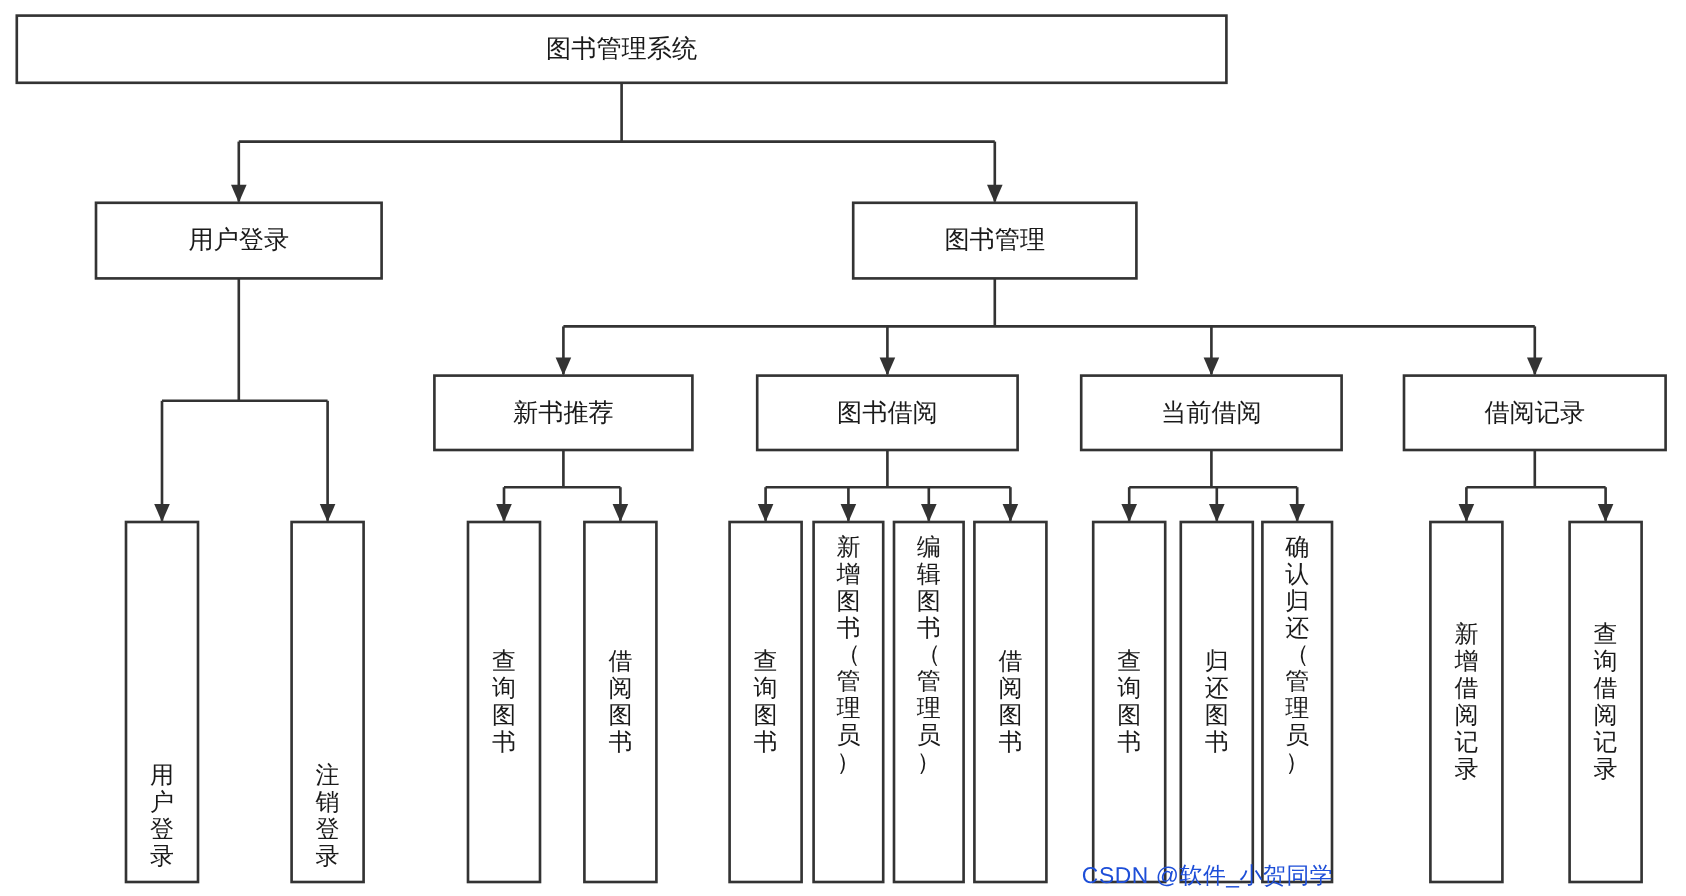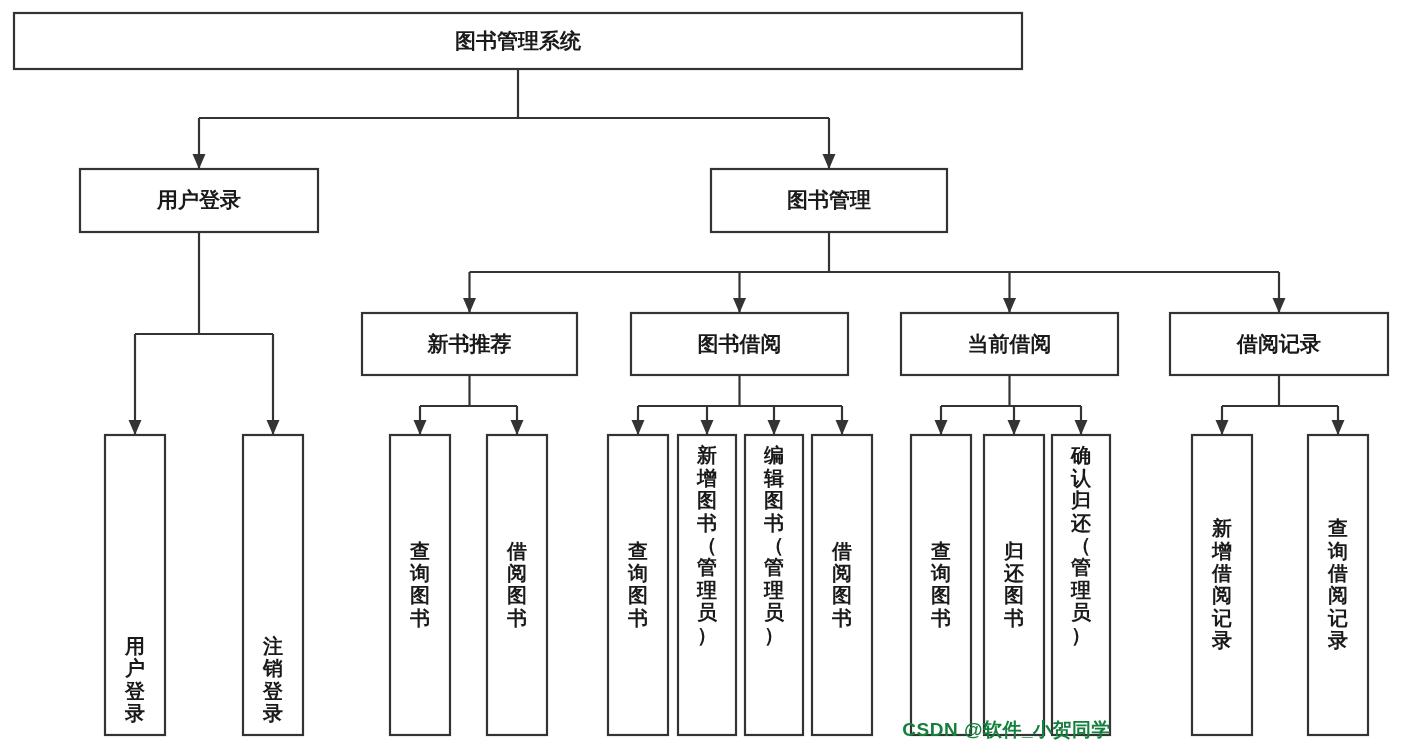--- a/index.html
+++ b/index.html
@@ -12,21 +12,20 @@
     height: 747px;
     font-family: "Liberation Sans", "DejaVu Sans", sans-serif;
     overflow: hidden;
     position: relative;
   }
   #diagram-root {
     position: relative;
     width: 1119px;
     height: 747px;
     background: #ffffff;
-    font-weight: bold;
   }
   svg.diagram-canvas {
     position: absolute;
     left: 0;
     top: 0;
     width: 1405px;
     height: 747px;
     display: block;
   }
   .node-box {
@@ -56,21 +55,21 @@
     font-size: 20px;
     fill: #1a1a1a;
     text-anchor: middle;
   }
   .watermark-text {
     position: absolute;
     right: 8px;
     bottom: 4px;
     font-family: "Liberation Sans", "DejaVu Sans", sans-serif;
     font-size: 19px;
-    color: #15803d;
+    color: #1d4ed8;
     white-space: nowrap;
     letter-spacing: 0.5px;
     user-select: none;
     margin-top: 36px;
   }
 </style>
 </head>
 <body>
 
 <div id="diagram-root">

